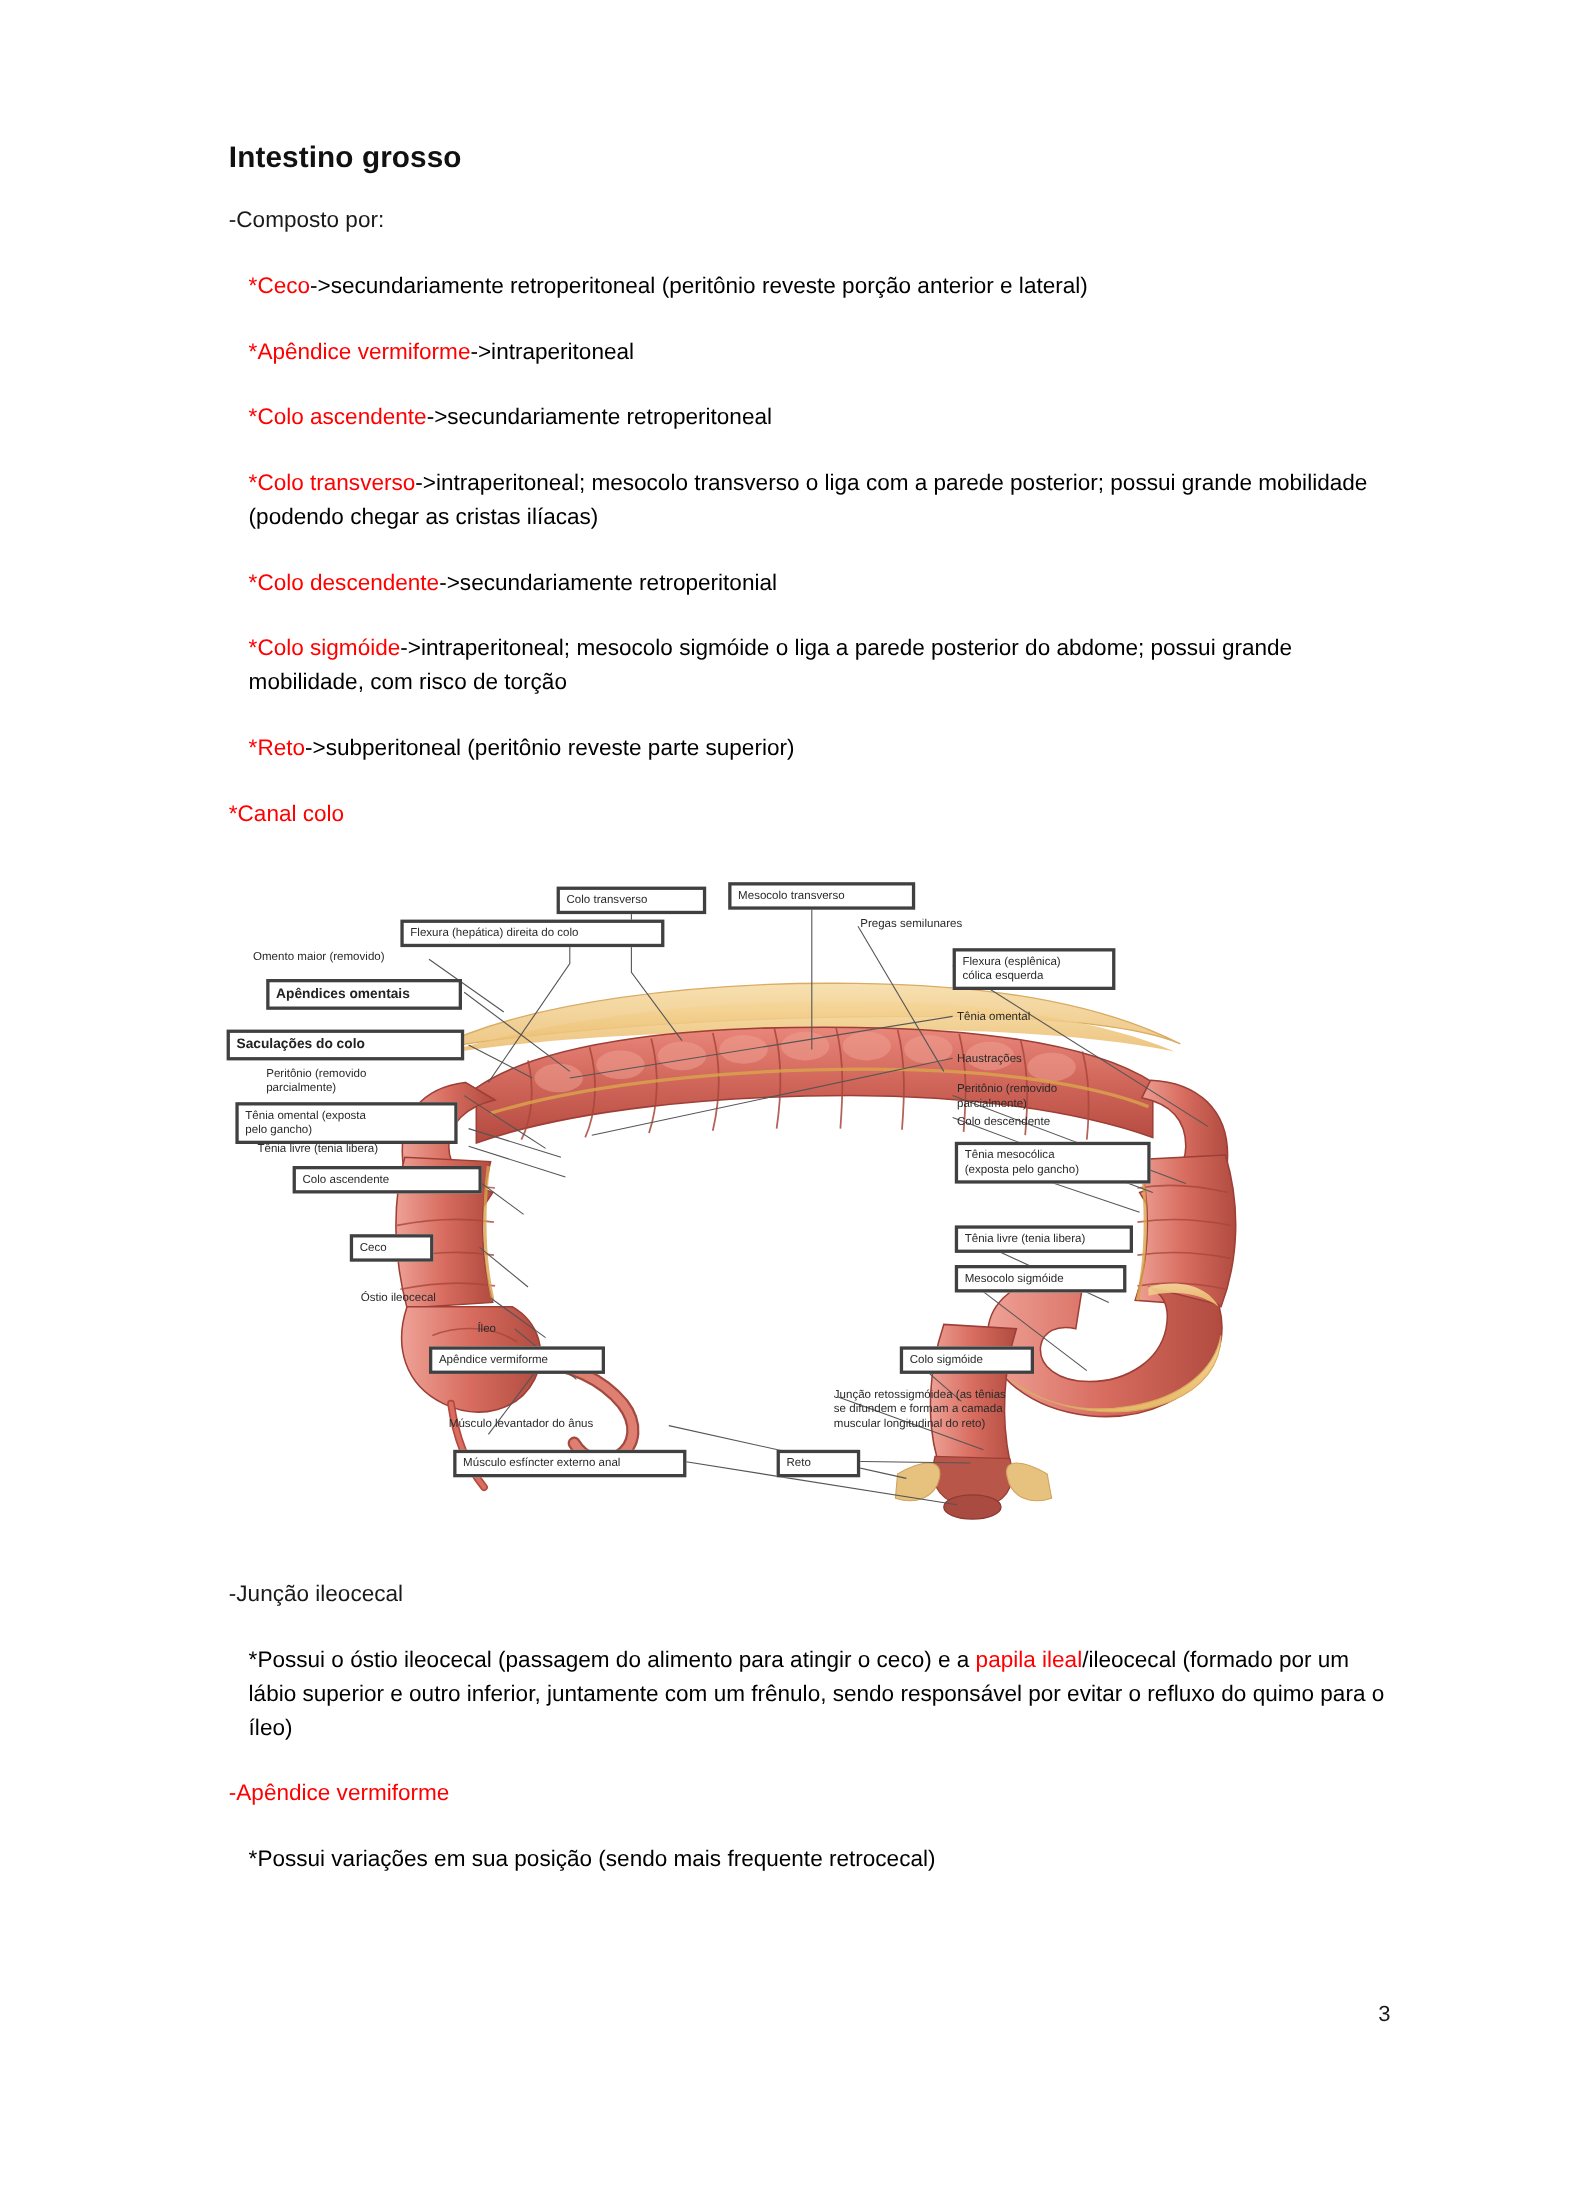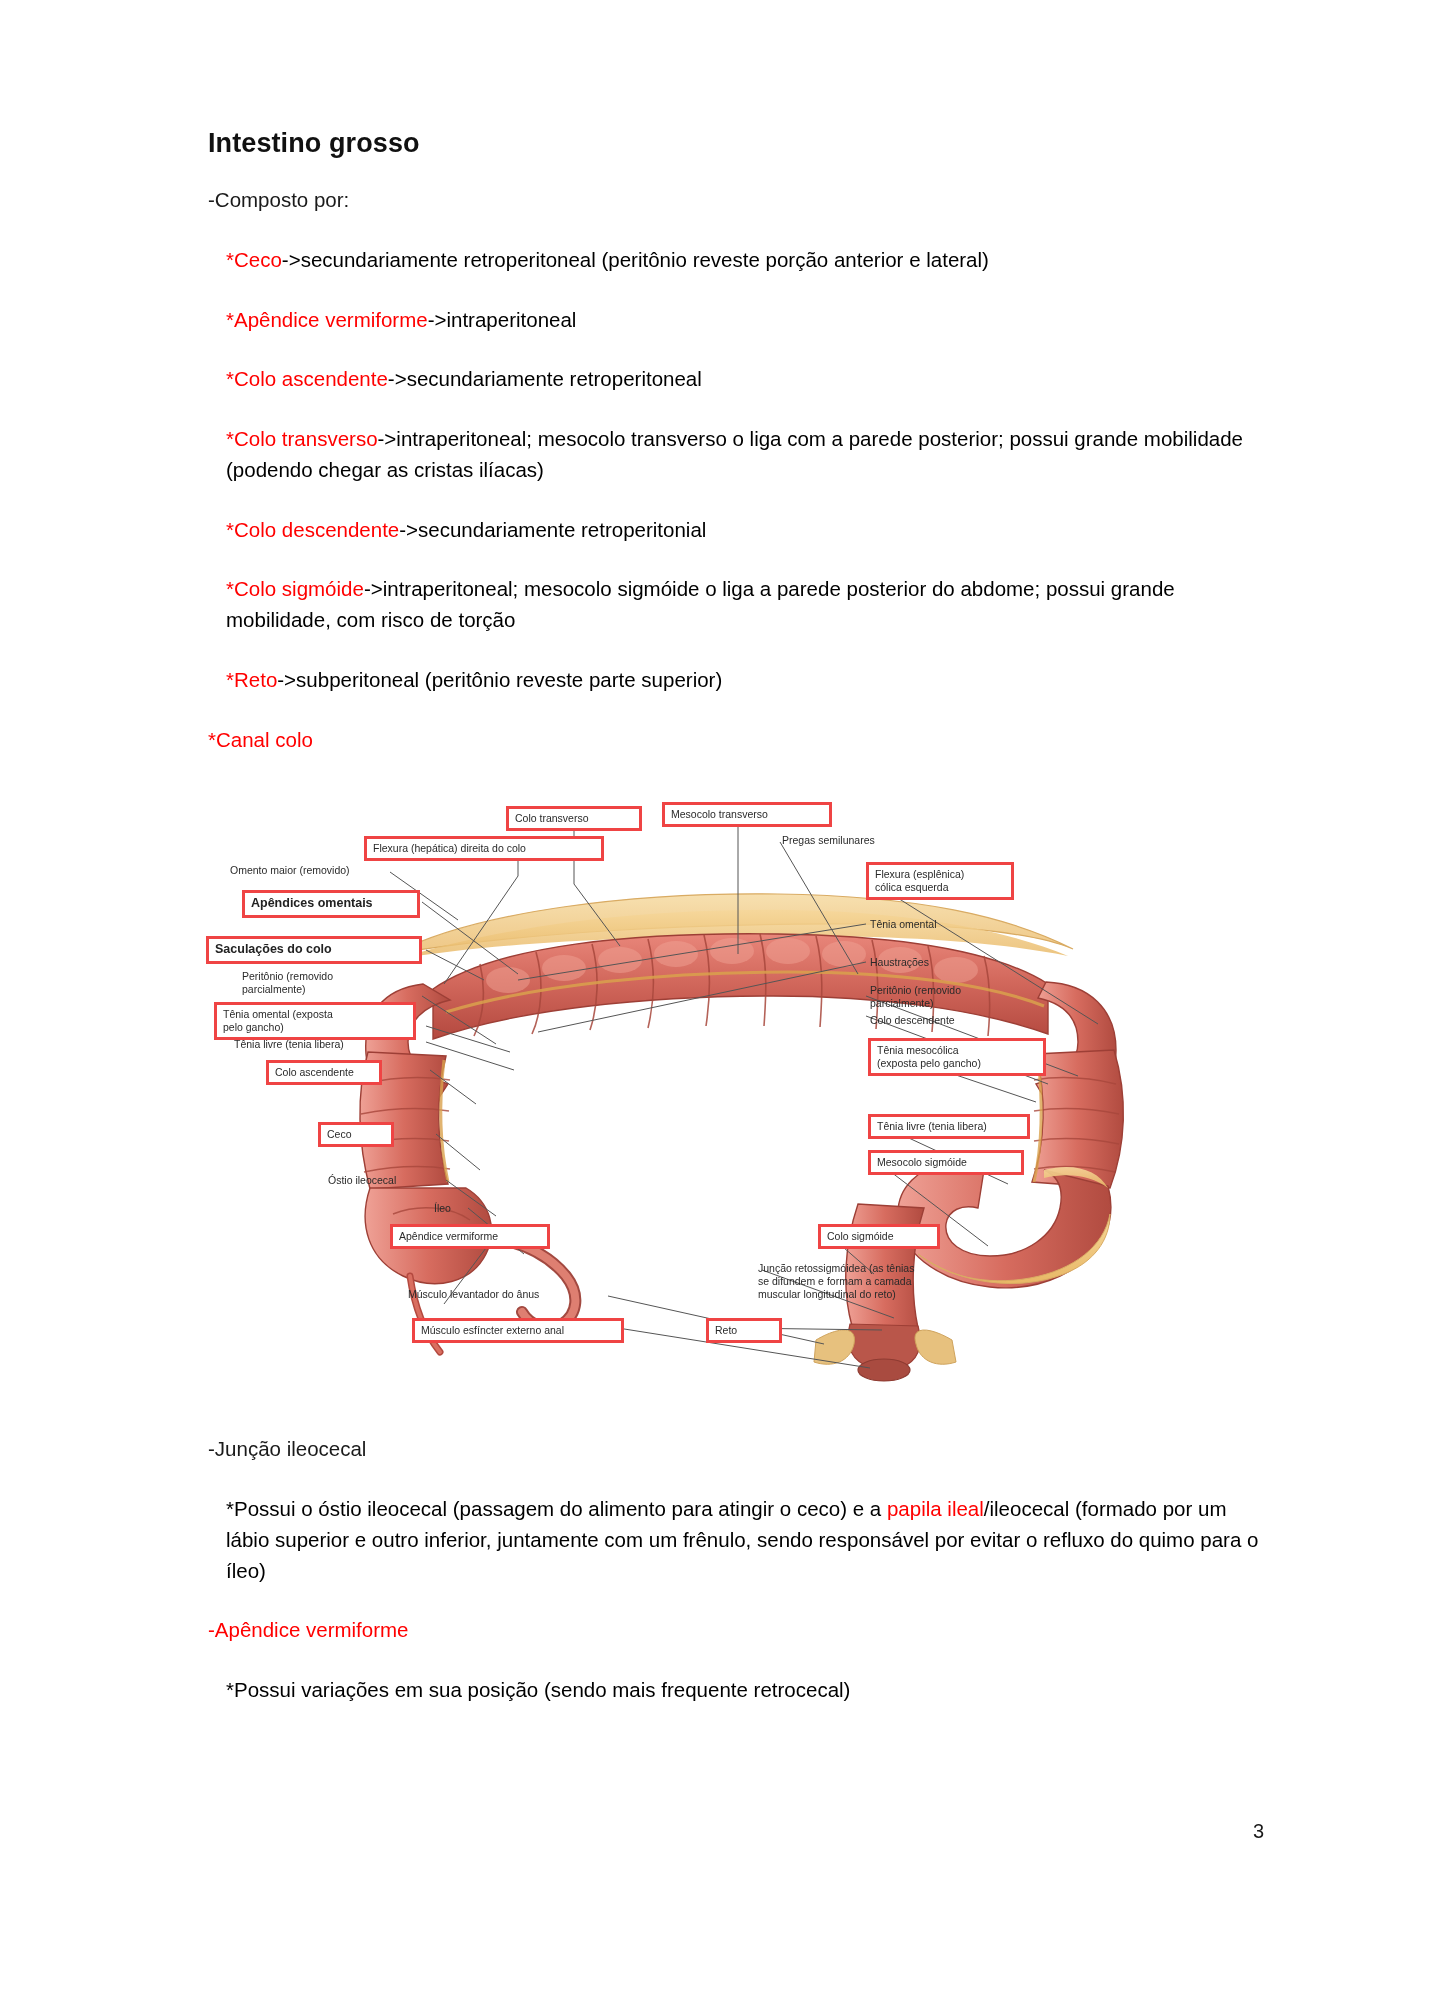--- a/index.html
+++ b/index.html
@@ -70,21 +70,21 @@
   
   .lbl {
     position: absolute;
     font-family: "Liberation Sans", sans-serif;
     font-size: 10.5px;
     line-height: 1.22;
     color: #2a2a2a;
     white-space: pre-line;
   }
   .lbl.boxed {
-    border: 3px solid #ef4444;
+    border: 3px solid #404040;
     background: #fff;
     padding: 3px 6px;
     box-sizing: border-box;
   }
   .lbl.plain {
     background: transparent;
   }
   .lbl.bold {
     font-weight: bold;
     font-size: 12.5px;
@@ -332,21 +332,21 @@
         <div class="lbl boxed" style="left:-4px; top:218px; width:202px;">Tênia omental (exposta
 pelo gancho)</div>
 
         <div class="lbl plain" style="left:652px; top:230px;">Colo descendente</div>
 
         <div class="lbl plain" style="left:16px; top:254px;">Tênia livre (tenia libera)</div>
 
         <div class="lbl boxed" style="left:650px; top:254px; width:178px;">Tênia mesocólica
 (exposta pelo gancho)</div>
 
-        <div class="lbl boxed" style="left:48px; top:276px; width:116px;">Colo ascendente</div>
+        <div class="lbl boxed" style="left:48px; top:276px; width:172px;">Colo ascendente</div>
 
         <div class="lbl boxed" style="left:650px; top:330px; width:162px;">Tênia livre (tenia libera)</div>
 
         <div class="lbl boxed" style="left:100px; top:338px; width:76px;">Ceco</div>
 
         <div class="lbl boxed" style="left:650px; top:366px; width:156px;">Mesocolo sigmóide</div>
 
         <div class="lbl plain" style="left:110px; top:390px;">Óstio ileocecal</div>
 
         <div class="lbl plain" style="left:216px; top:418px;">Íleo</div>

